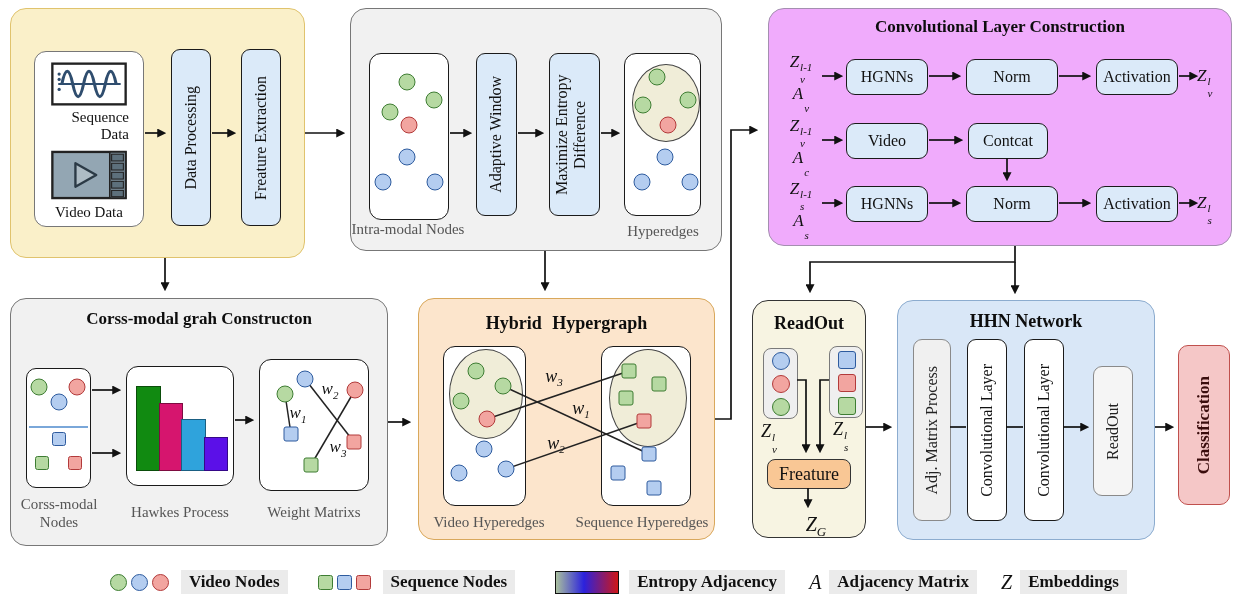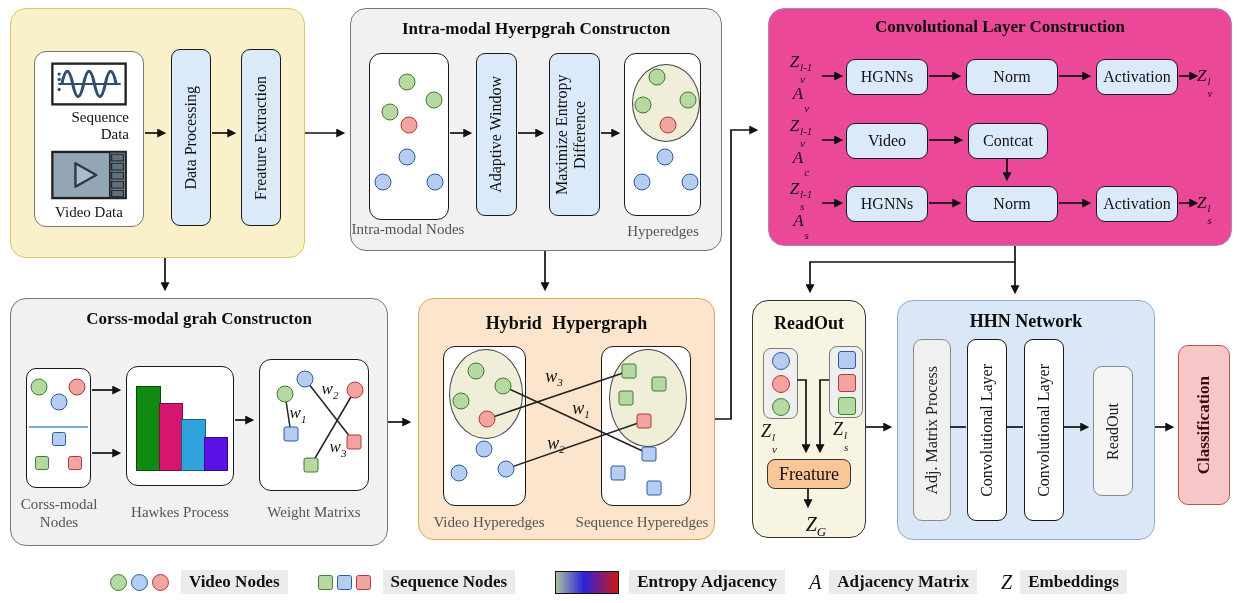--- a/index.html
+++ b/index.html
@@ -1,21 +1,21 @@
 <!DOCTYPE html>
 <html><head>
 <meta charset="utf-8">
 <style>
   html,body{margin:0;padding:0;background:#fff;}
   .canvas{position:relative;width:1239px;height:603px;background:#ffffff;overflow:hidden;
           font-family:"Liberation Serif",serif;color:#111;}
   .panel{position:absolute;border-radius:16px;box-sizing:border-box;}
   .p-yellow{background:#faf0c9;border:1.8px solid #e0c36d;}
   .p-gray{background:#f1f1f1;border:1.6px solid #777;}
-  .p-purple{background:#ec4899;border:1.6px solid #a48fb0;}
+  .p-purple{background:#f0abfc;border:1.6px solid #a48fb0;}
   .p-orange{background:#fce5cc;border:1.8px solid #d9a85c;}
   .p-cream{background:#f7f4e2;border:1.8px solid #333;}
   .p-blue{background:#d9e7f7;border:1.8px solid #8caccf;}
   .ptitle{position:absolute;left:0;right:0;text-align:center;font-weight:bold;font-size:17px;color:#0d0d0d;white-space:nowrap;}
   .pbox{position:absolute;background:#dbeaf9;border:1.6px solid #1a1a1a;border-radius:9px;
         display:flex;align-items:center;justify-content:center;font-size:16px;color:#111;text-align:center;box-sizing:border-box;}
   .vtext{writing-mode:vertical-rl;transform:rotate(180deg);line-height:1.15;}
   .wbox{position:absolute;background:#fff;border:1.6px solid #1a1a1a;border-radius:12px;box-sizing:border-box;}
   .graybox{position:absolute;background:#f0f0f0;border:1.5px solid #8a8a8a;border-radius:9px;
            display:flex;align-items:center;justify-content:center;font-size:16px;color:#222;box-sizing:border-box;}
@@ -75,21 +75,20 @@
     </div>
     <div class="pbox" style="left:160px;top:40px;width:40px;height:177px;">
       <span class="vtext">Data Processing</span>
     </div>
     <div class="pbox" style="left:230px;top:40px;width:40px;height:177px;">
       <span class="vtext">Freature Extraction</span>
     </div>
   </div>
 
   <div class="panel p-gray" style="left:350px;top:8px;width:372px;height:243px;">
-    <div class="ptitle" style="top:10px;">Intra-modal Hyerpgrah Constructon</div>
     <div class="wbox" style="left:18px;top:44px;width:80px;height:167px;">
       <div class="node c17 n-green" style="left:37px;top:28px;"></div>
       <div class="node c17 n-green" style="left:64px;top:46px;"></div>
       <div class="node c17 n-green" style="left:20px;top:58px;"></div>
       <div class="node c17 n-red" style="left:39px;top:71px;"></div>
       <div class="node c17 n-blue" style="left:37px;top:103px;"></div>
       <div class="node c17 n-blue" style="left:13px;top:128px;"></div>
       <div class="node c17 n-blue" style="left:65px;top:128px;"></div>
     </div>
     <div class="glabel" style="left:-4px;top:212px;width:122px;">Intra-modal Nodes</div>

